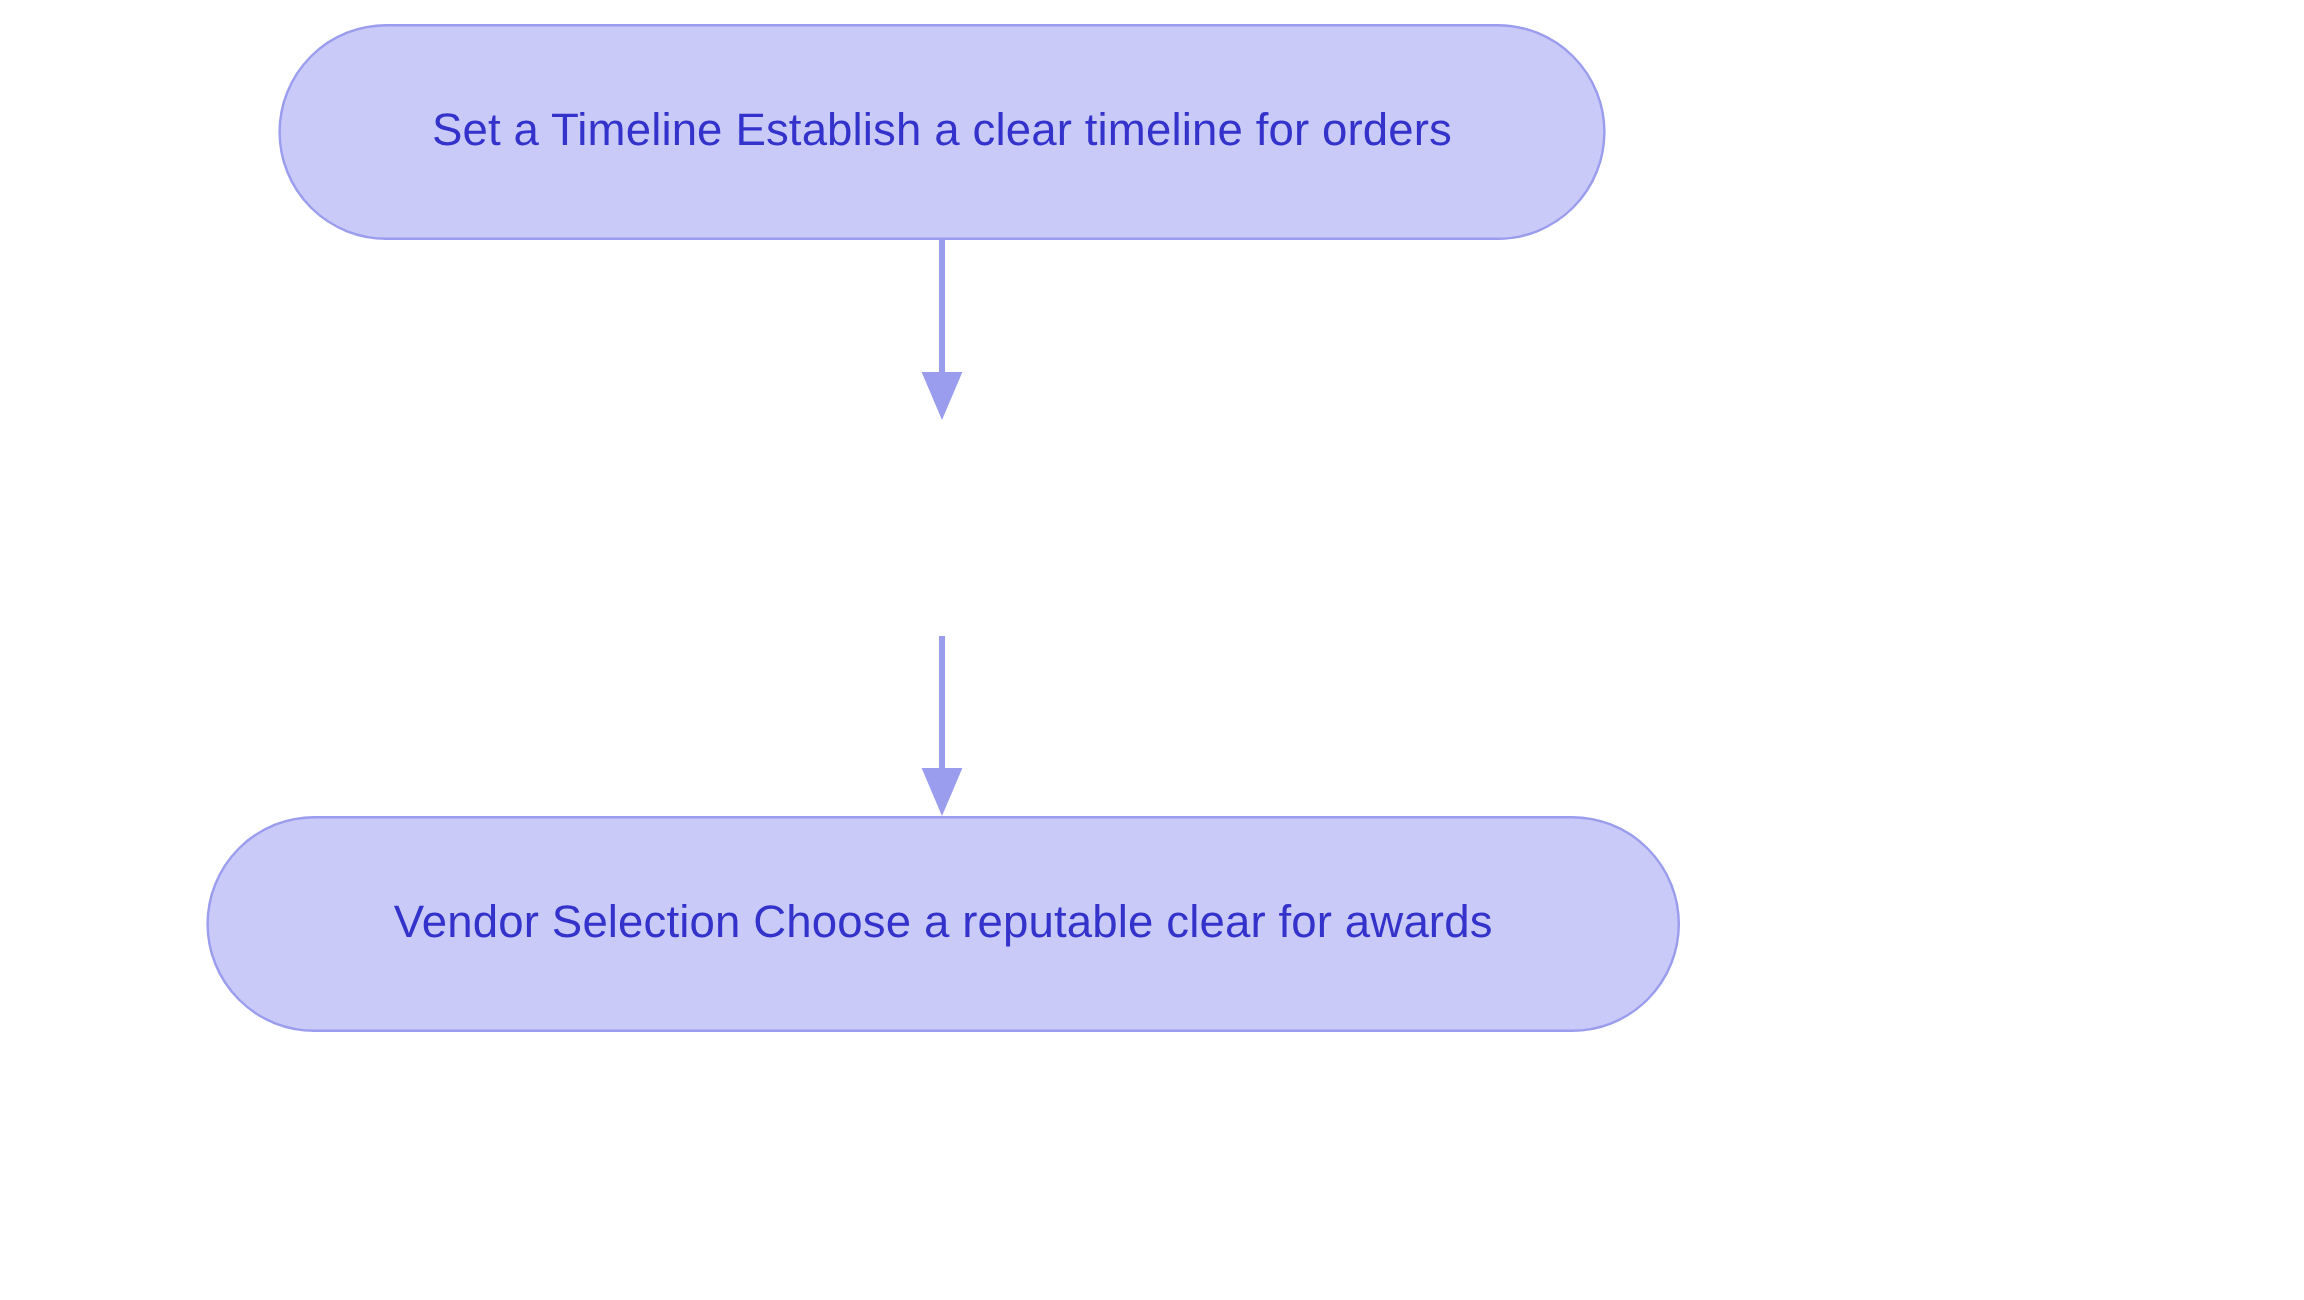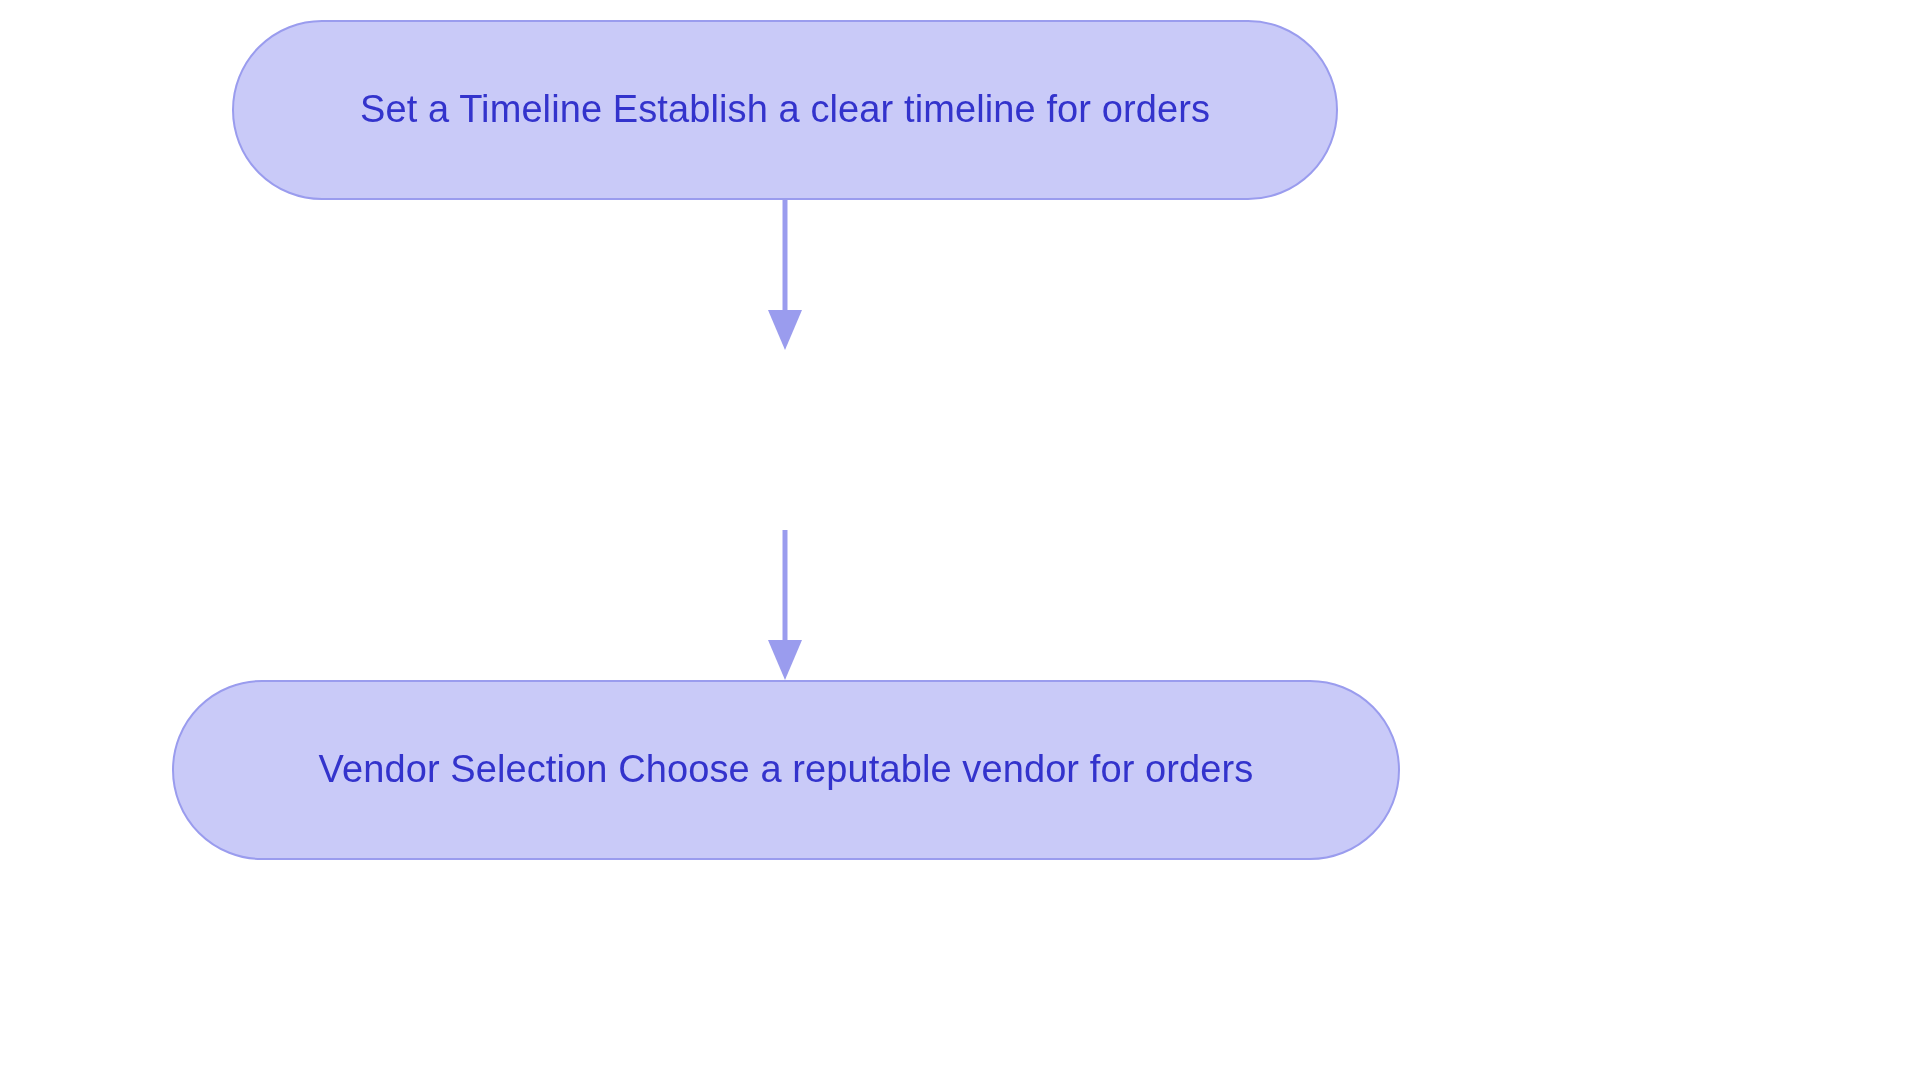--- a/index.html
+++ b/index.html
@@ -102,16 +102,16 @@
     <line class="edge-line" x1="785" y1="530" x2="785" y2="642"></line>
     <polygon class="edge-head" points="785,680 768,640 802,640"></polygon>
   </svg>
 
   <div class="node" id="node-0">
     <span class="node-label">Set a Timeline Establish a clear timeline for orders</span>
   </div>
 
 
   <div class="node" id="node-2">
-    <span class="node-label">Vendor Selection Choose a reputable vendor for orders</span>
+    <span class="node-label">Vendor Selection Choose a reputable clear for awards</span>
   </div>
 
 </div>
 
 </body></html>

